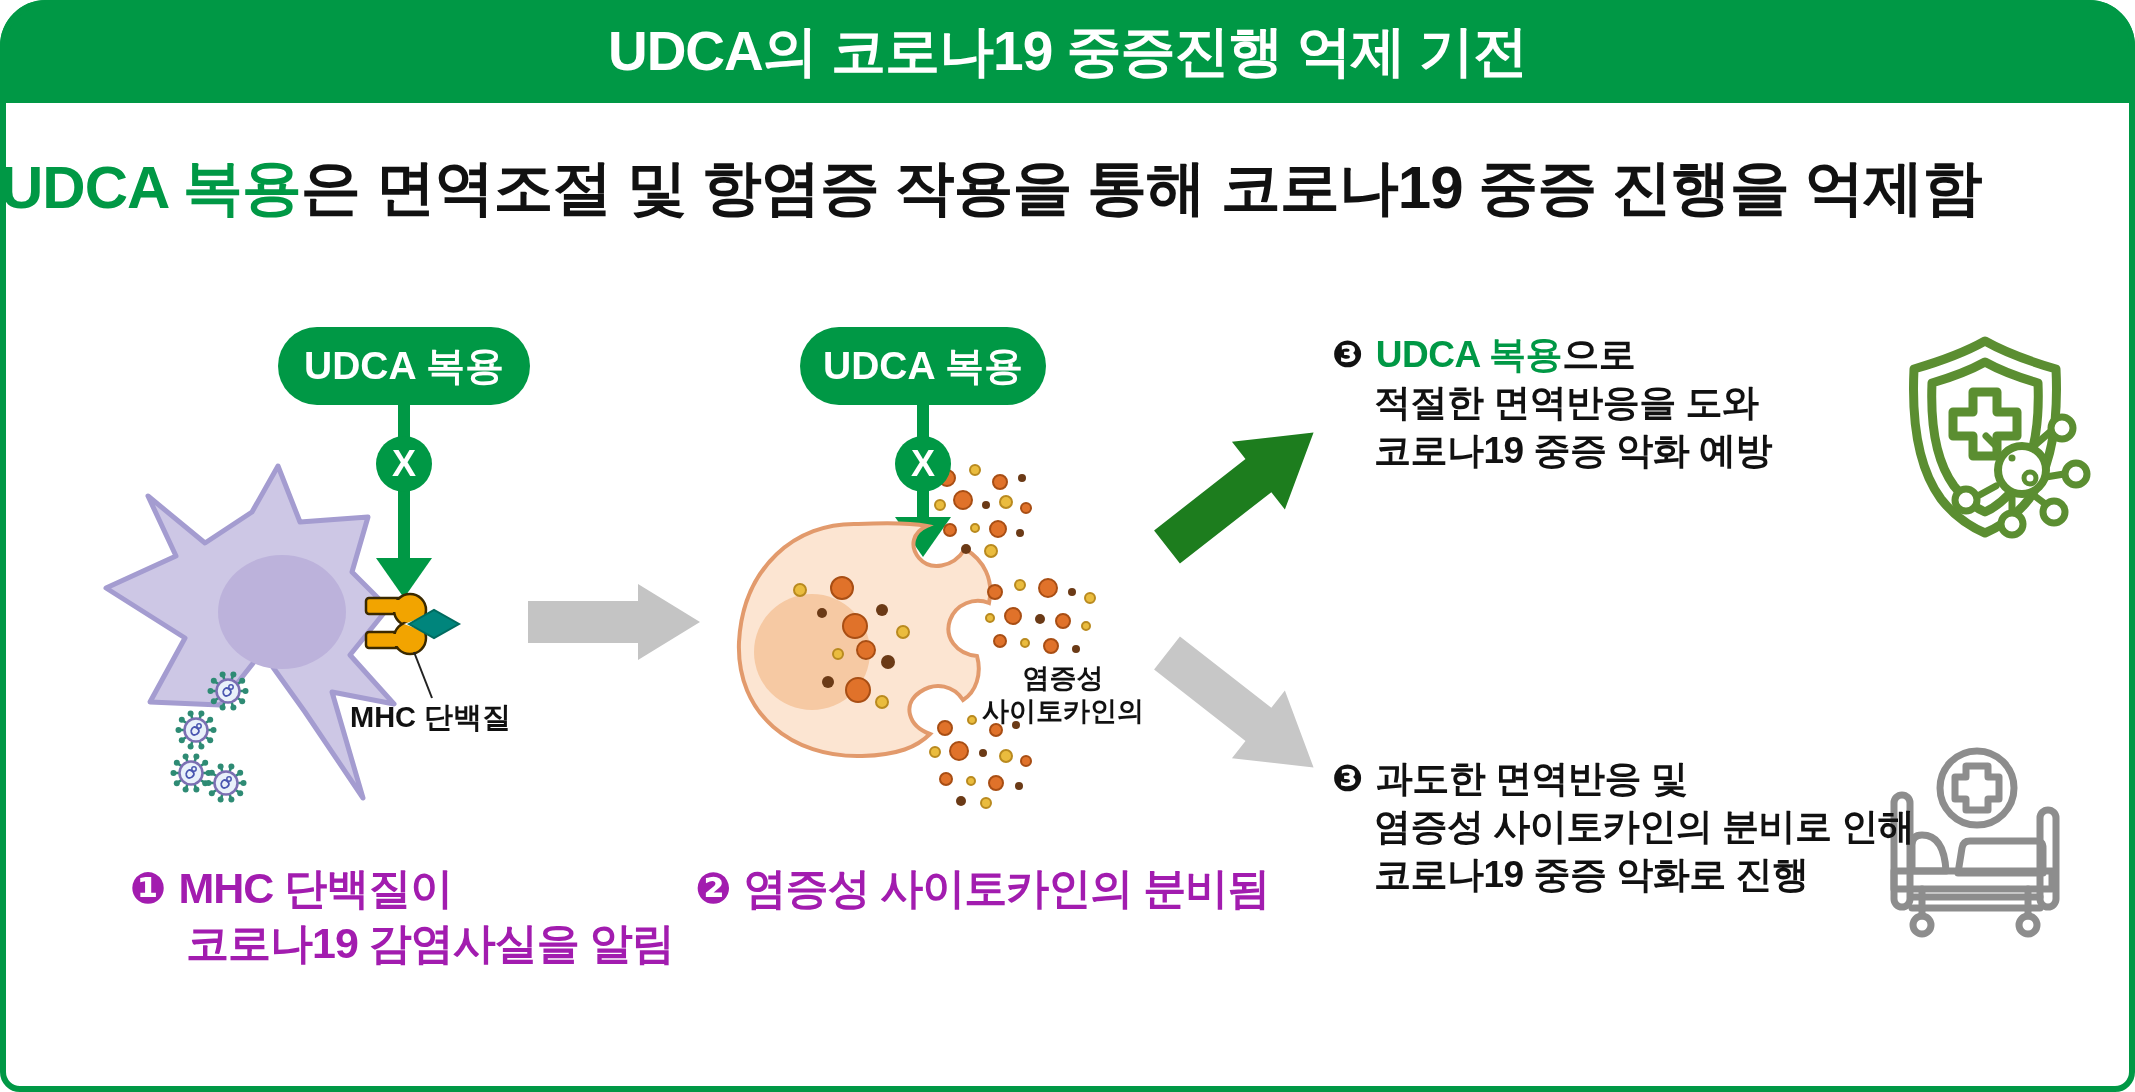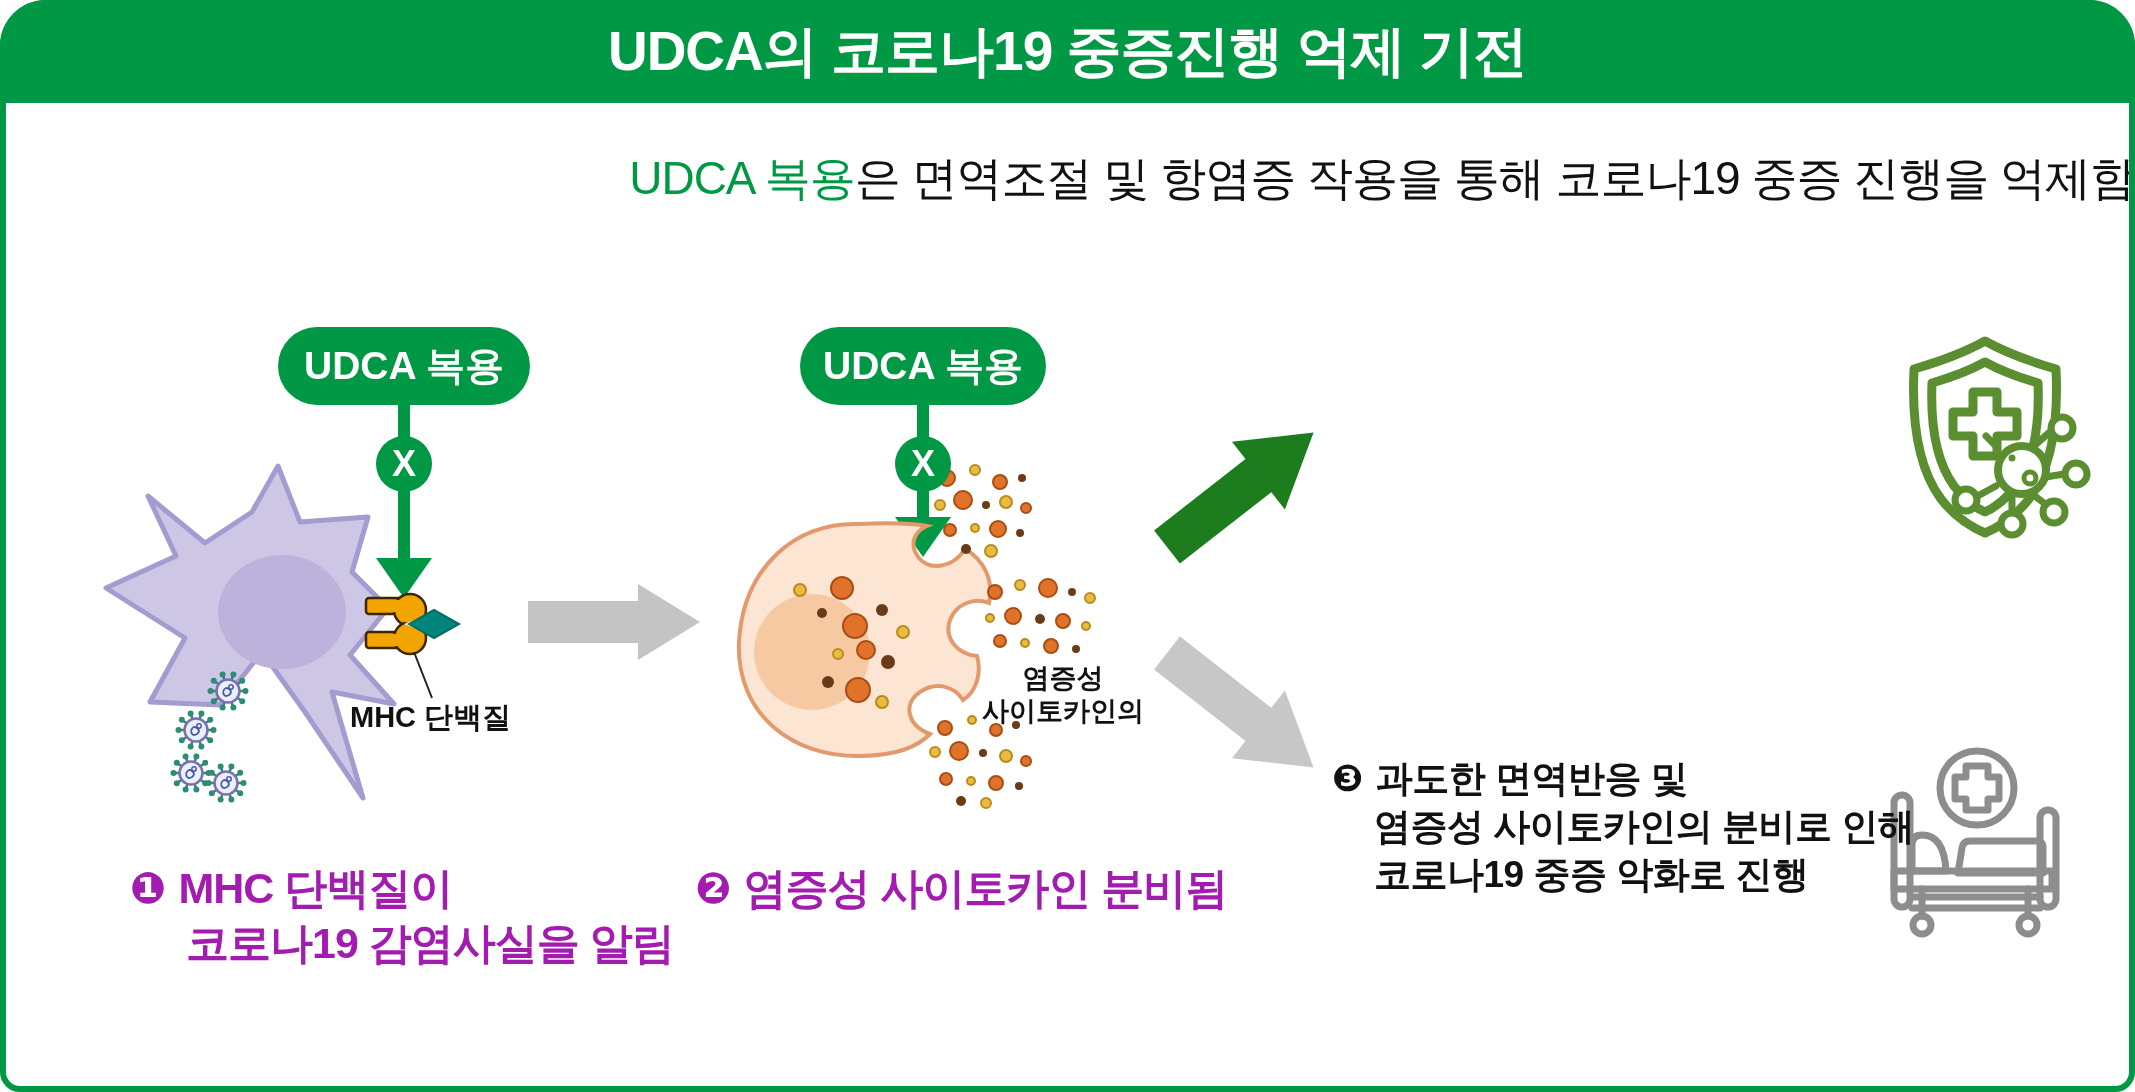--- a/index.html
+++ b/index.html
@@ -2,21 +2,21 @@
 <html><head>
 <meta charset="utf-8">
 <style>
   html,body{margin:0;padding:0;background:#fff;}
   body{font-family:"Liberation Sans","DejaVu Sans",sans-serif;}
   .frame{position:relative;width:2135px;height:1092px;background:#fff;overflow:hidden;}
   .frame-border{position:absolute;inset:0;border:6px solid #009845;border-radius:46px 46px 20px 20px;pointer-events:none;z-index:40;}
   .abs{position:absolute;}
   .header{left:0;top:0;width:2135px;height:103px;background:#009845;border-radius:46px 46px 0 0;display:flex;align-items:center;justify-content:center;z-index:5;}
   .header .title{color:#fff;font-size:55px;font-weight:bold;letter-spacing:-1px;}
-  .subtitle{left:0;top:148px;width:2135px;text-align:right;font-size:46px;font-weight:normal;color:#111;letter-spacing:-1px;z-index:5;}
+  .subtitle{left:0;top:148px;width:2135px;text-align:left;font-size:60px;font-weight:bold;color:#111;letter-spacing:-1px;z-index:5;}
   .hl{color:#009845;}
   .art{left:0;top:0;width:2135px;height:1092px;z-index:1;}
   .pill{background:#009845;border-radius:40px;display:flex;align-items:center;justify-content:center;color:#fff;font-size:39px;font-weight:bold;z-index:6;}
   .pill1{left:278px;top:327px;width:252px;height:78px;}
   .pill2{left:800px;top:327px;width:246px;height:78px;}
   .xcircle{width:56px;height:56px;border-radius:50%;background:#009845;color:#fff;font-size:36px;font-weight:bold;display:flex;align-items:center;justify-content:center;z-index:6;}
   .x1{left:376px;top:436px;}
   .x2{left:895px;top:436px;}
   .small-label{font-weight:600;color:#111;z-index:6;}
   .mhc-label{left:350px;top:698px;font-size:29px;}
@@ -253,23 +253,30 @@
   </div>
 
   <div class="abs caption cap1">
     <div>
       <span class="bullet">❶</span><span>MHC 단백질이</span>
     </div>
     <div class="cont">코로나19 감염사실을 알림</div>
   </div>
 
   <div class="abs caption cap2">
-    <span class="bullet">❷</span><span>염증성 사이토카인 분비됨</span>
-  </div>
-
+    <span class="bullet">❷</span><span>염증성 사이토카인의 분비됨</span>
+  </div>
+
+  <div class="abs outcome out-top">
+    <div>
+      <span class="bullet">❸</span><span class="hl">UDCA 복용</span><span>으로</span>
+    </div>
+    <div class="cont2">적절한 면역반응을 도와</div>
+    <div class="cont2">코로나19 중증 악화 예방</div>
+  </div>
 
   <div class="abs outcome out-bottom">
     <div>
       <span class="bullet">❸</span><span>과도한 면역반응 및</span>
     </div>
     <div class="cont2">염증성 사이토카인의 분비로 인해</div>
     <div class="cont2">코로나19 중증 악화로 진행</div>
   </div>
 
   <div class="frame-border"></div>

